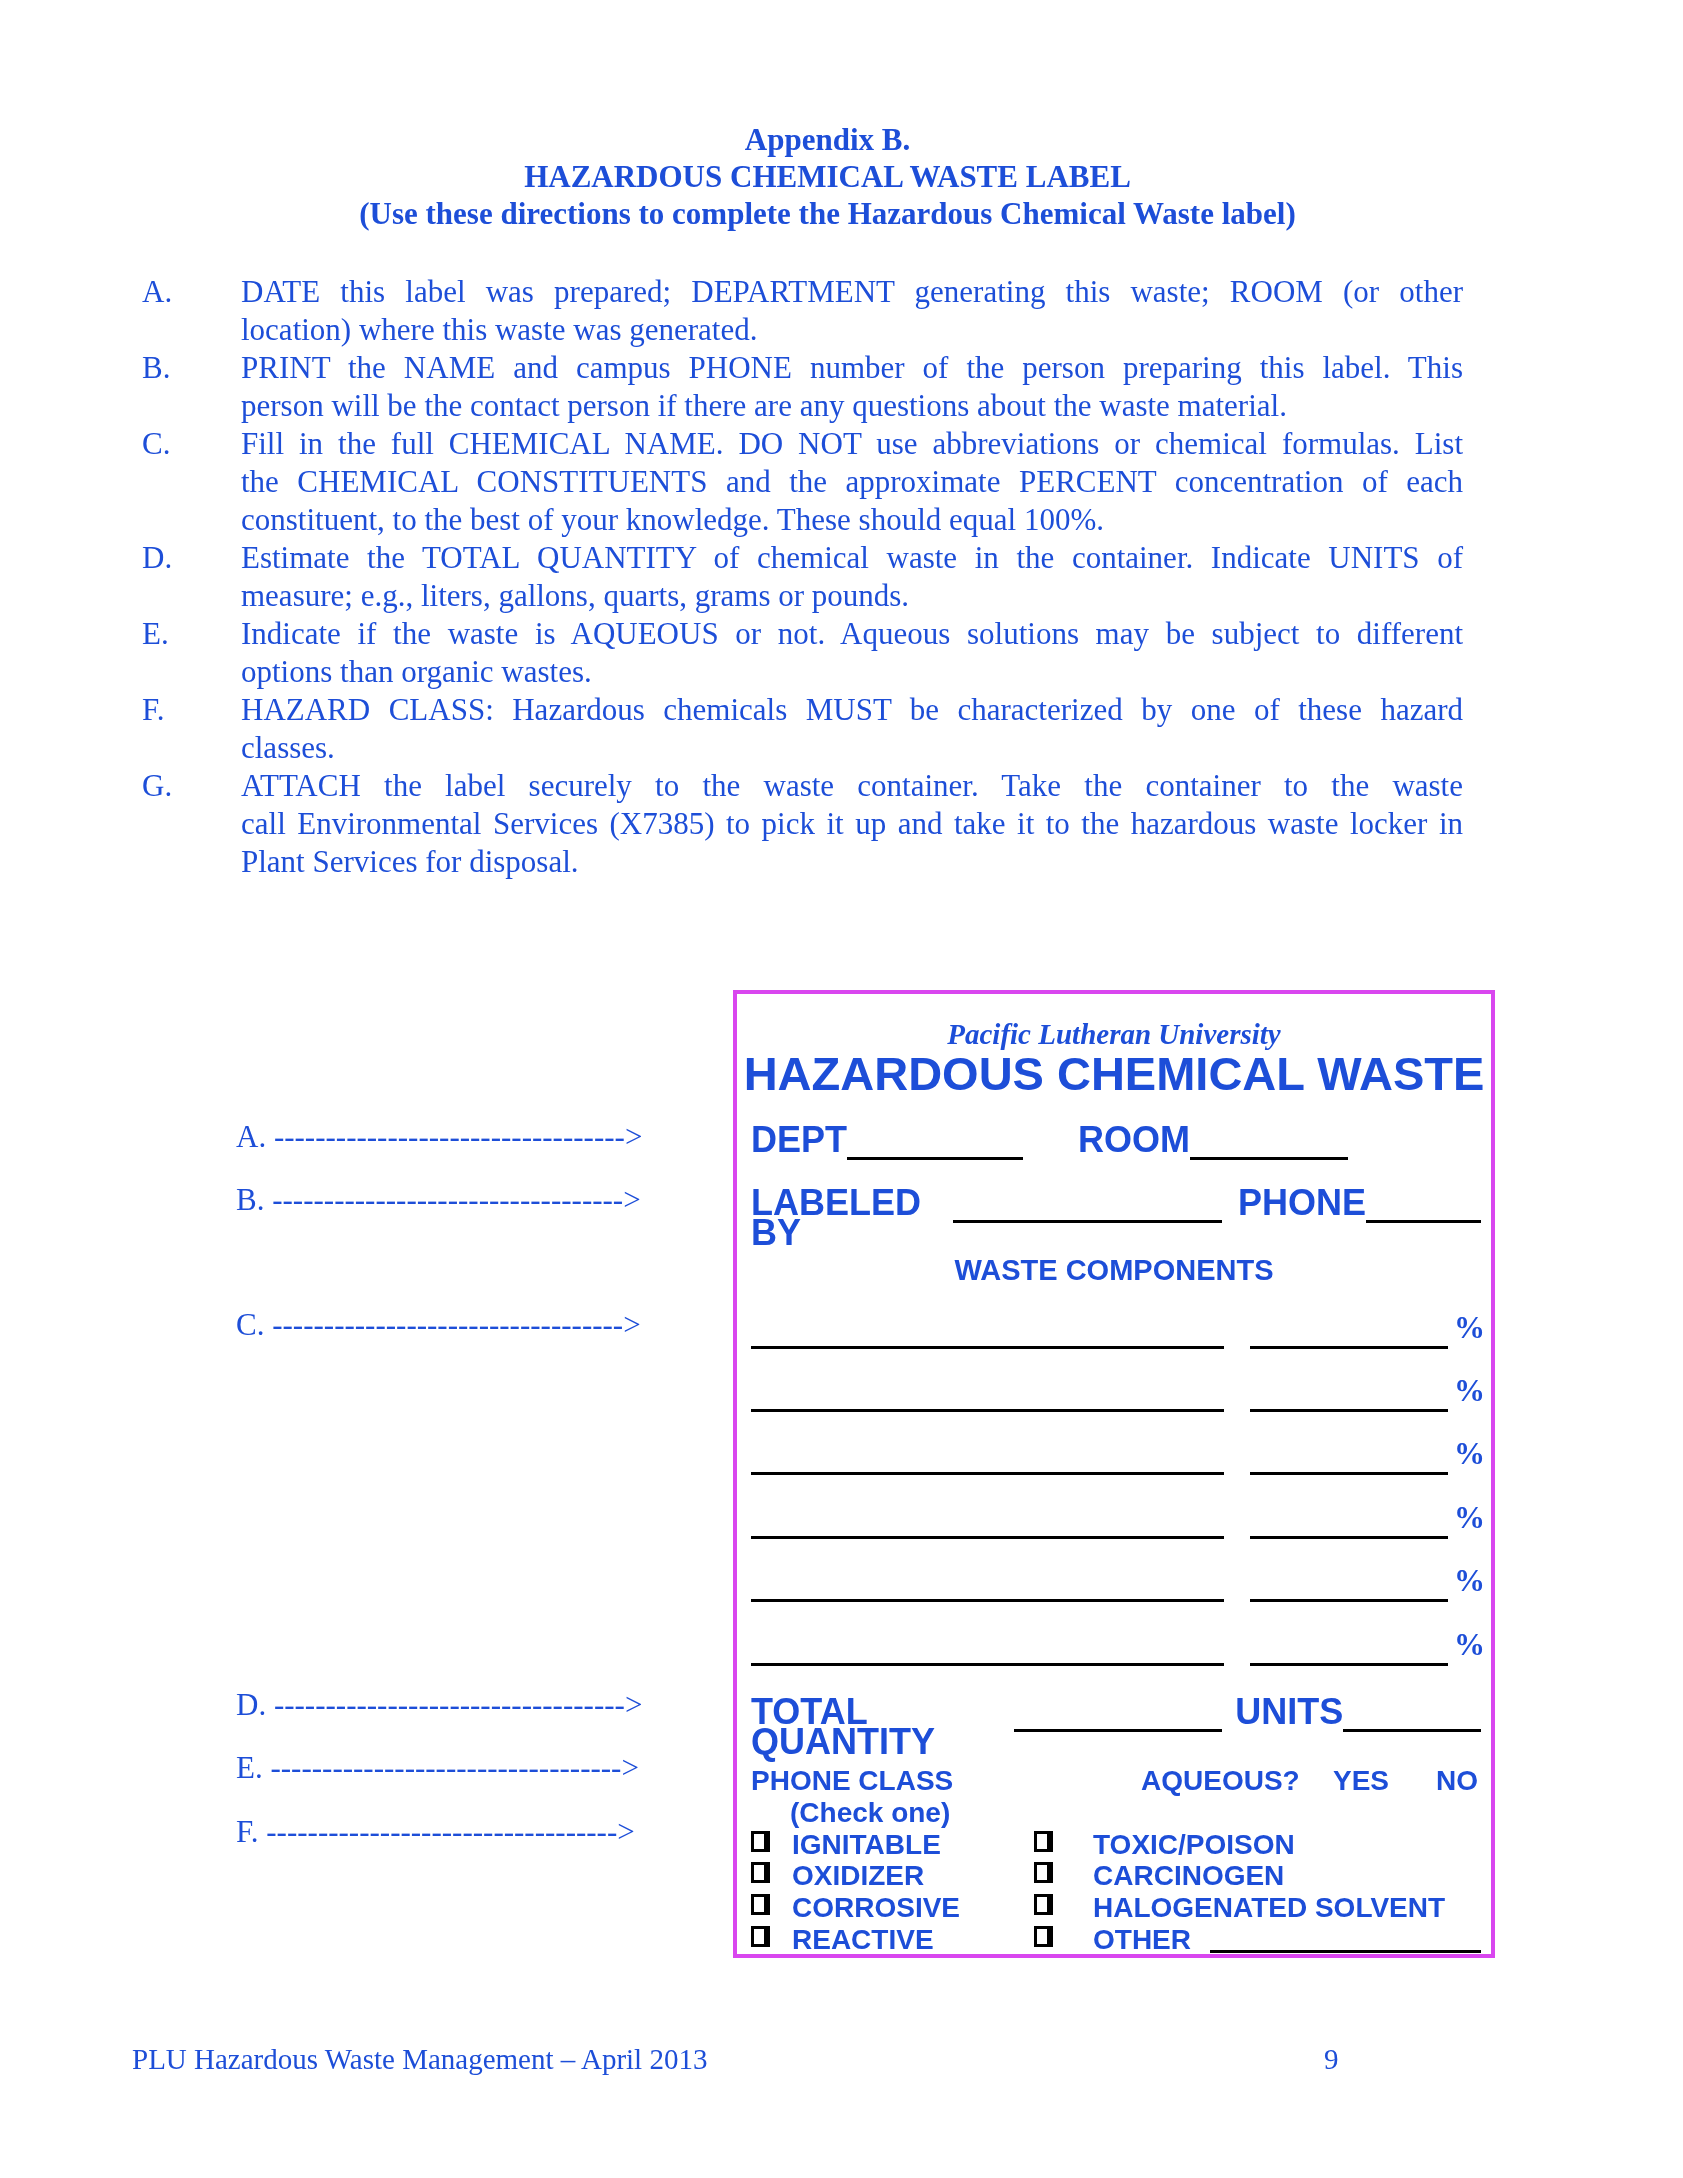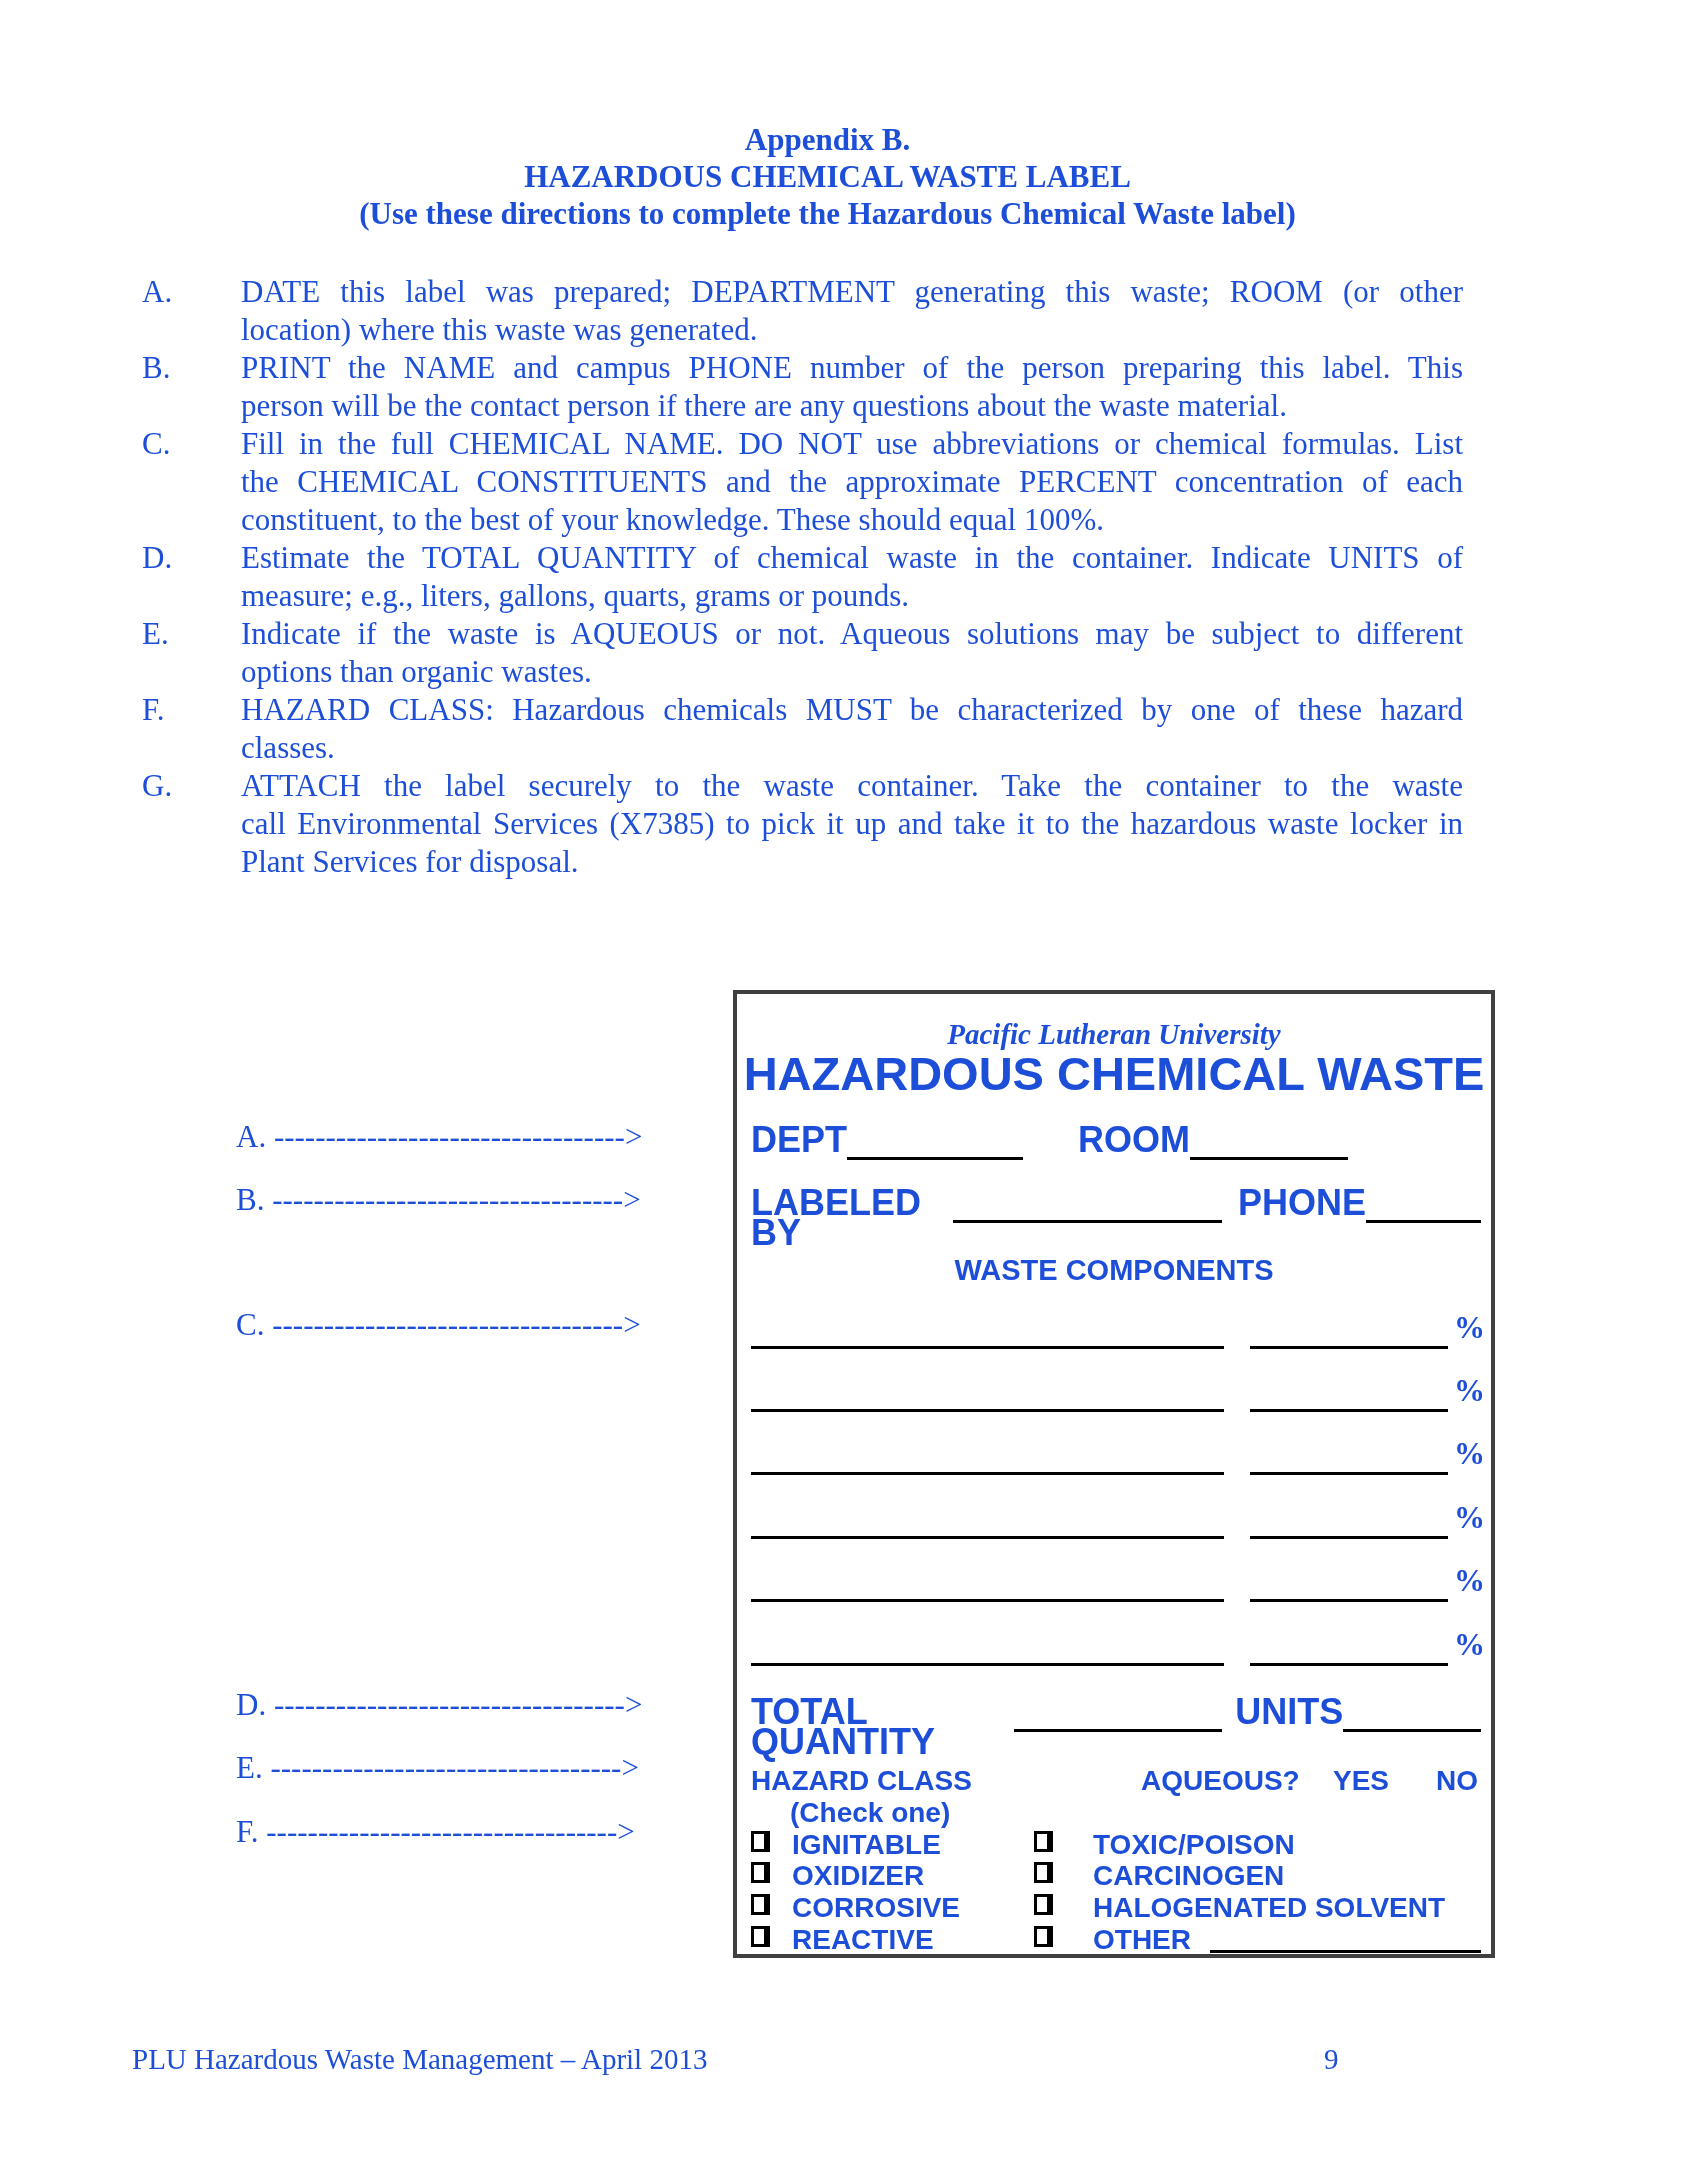--- a/index.html
+++ b/index.html
@@ -21,21 +21,21 @@
   .jline.last { text-align-last:left; }
 
   
   .arrow { position:absolute; left:236px; font-size:31px; line-height:30px; white-space:pre; }
   .arrow-a { top:1122px; } .arrow-b { top:1185px; } .arrow-c { top:1310px; }
   .arrow-d { top:1690px; } .arrow-e { top:1753px; } .arrow-f { top:1817px; }
 
   
   .form-box {
     position:absolute; left:733px; top:990px; width:762px; height:968px;
-    border:4px solid #404040; box-sizing:border-box;
+    border:4px solid #d946ef; box-sizing:border-box;
     font-family:"Liberation Sans", sans-serif; font-weight:bold;
   }
   .fb { position:absolute; left:0; width:100%; }
   .school { top:24px; text-align:center; font-family:"Liberation Serif", serif;
             font-style:italic; font-size:29px; line-height:32px; }
   .form-title { top:57px; text-align:center; font-size:47px; line-height:46px; }
 
   .frow { position:absolute; left:14px; right:10px; display:flex; align-items:flex-start; height:34px; font-size:36px; line-height:30px; }
   .uline { display:inline-block; border-bottom:3px solid #000; height:32px; }
   .sp { display:inline-block; }
@@ -206,21 +206,21 @@
 
     <div class="frow row-total">
       <span>TOTAL QUANTITY</span>
         <span class="uline" style="width:244px"></span>
         <span class="sp" style="width:16px"></span>
         <span>UNITS</span>
         <span class="uline" style="width:162px"></span>
     </div>
 
     <div class="fb row-hazard">
-      <span class="hz-label">HAZARD CLASS</span>
+      <span class="hz-label">PHONE CLASS</span>
       <span class="aqueous">AQUEOUS?</span>
       <span class="yes-opt">YES</span>
       <span class="no-opt">NO</span>
     </div>
     <div class="check-one">(Check one)</div>
 
     <div class="cbrow cbr1">
       <span class="cb cb1"></span>
       <span class="lbl1">IGNITABLE</span>
       <span class="cb cb2"></span>

